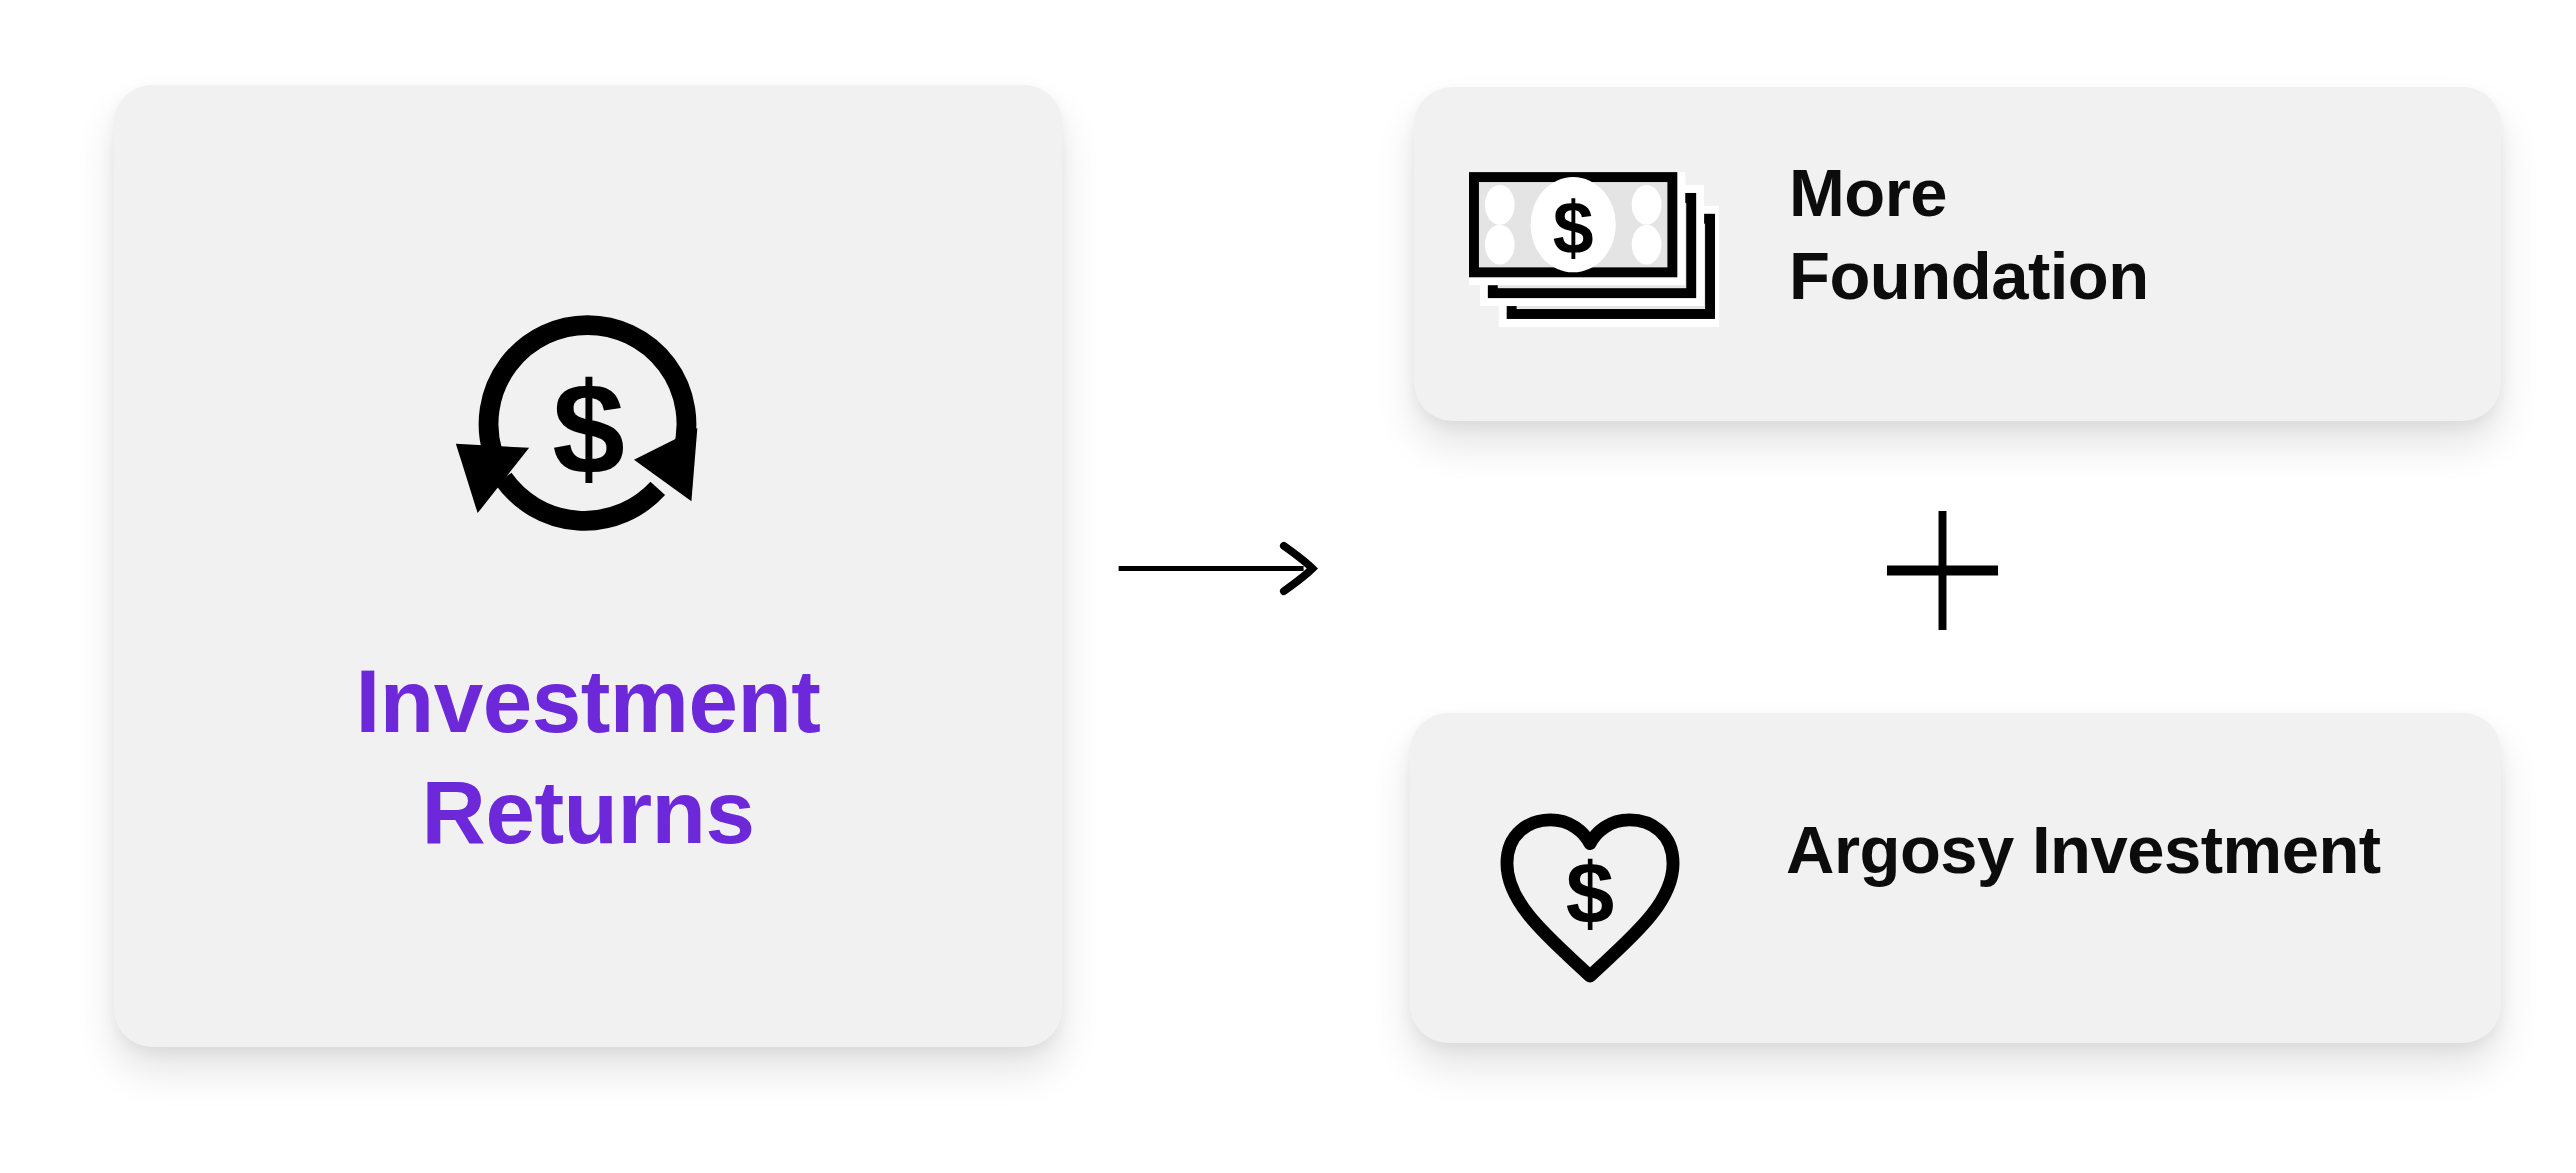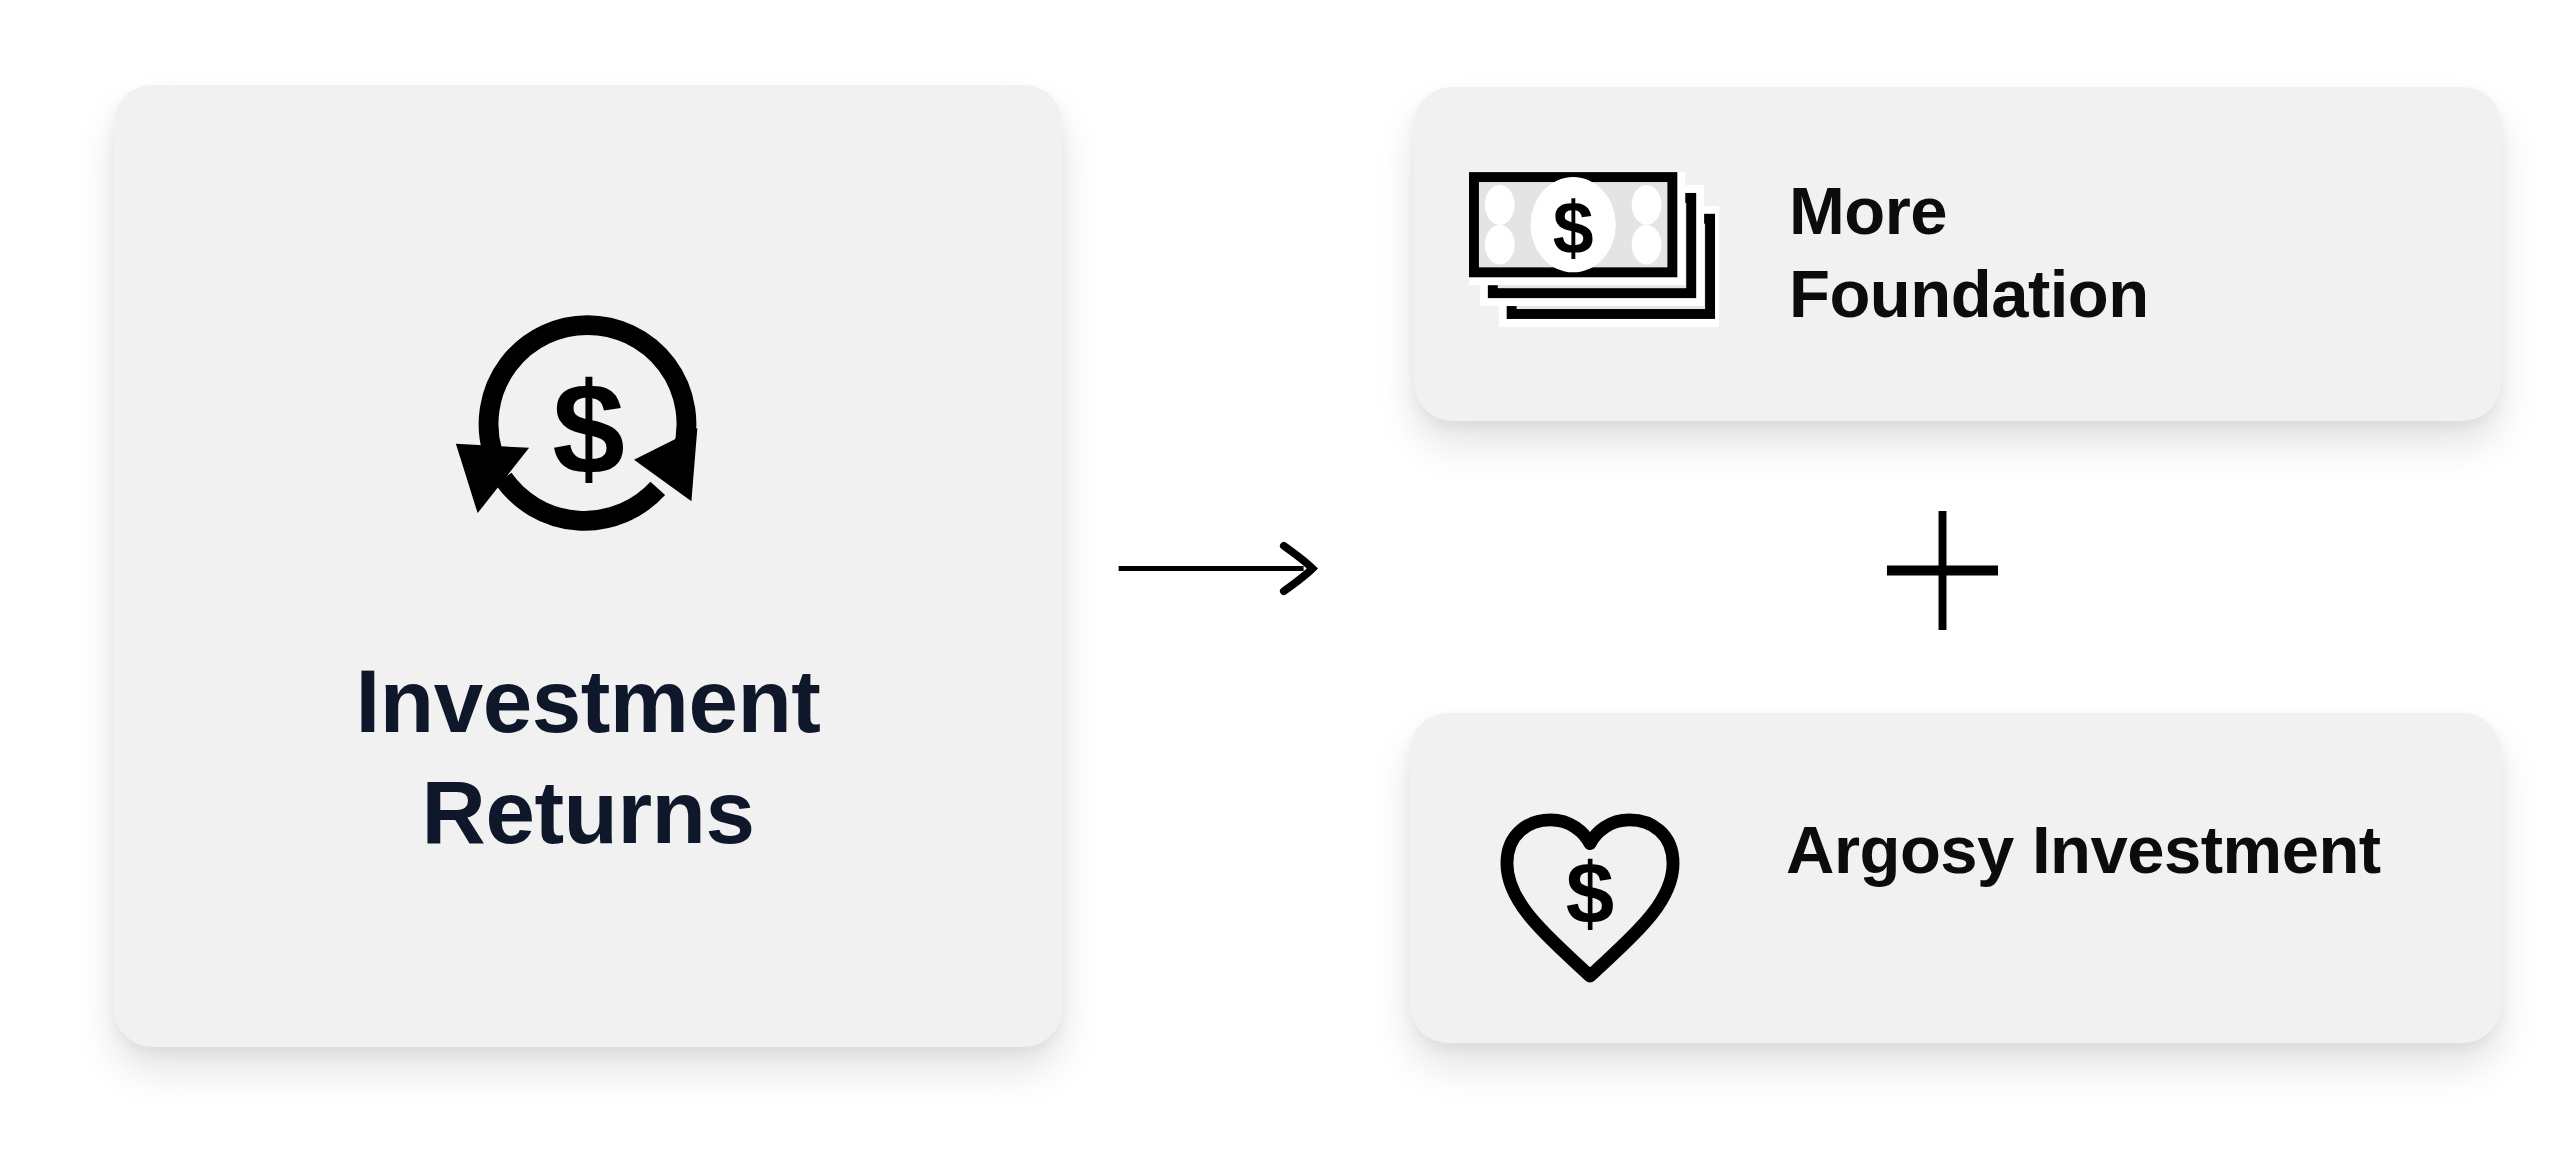--- a/index.html
+++ b/index.html
@@ -42,31 +42,31 @@
   }
   .source-label {
     position: absolute;
     left: 0; top: 561px;
     width: 100%;
     text-align: center;
     font-size: 89px;
     line-height: 111px;
     font-weight: 700;
     letter-spacing: -0.5px;
-    color: #0f172a;
+    color: #6d28d9;
   }
   .result-label {
     position: absolute;
     font-size: 67px;
     line-height: 83px;
     font-weight: 700;
     letter-spacing: -0.5px;
     color: #0c0c0c;
   }
-  .more-label  { left: 375px; top: 82px; }
+  .more-label  { left: 375px; top: 64px; }
   .grants-label{ left: 376px; top: 95px; }
   .bills-icon {
     position: absolute;
     left: 55px; top: 85px;
     width: 250px; height: 157px;
   }
   .heart-icon {
     position: absolute;
     left: 83px; top: 97px;
     width: 194px; height: 174px;

